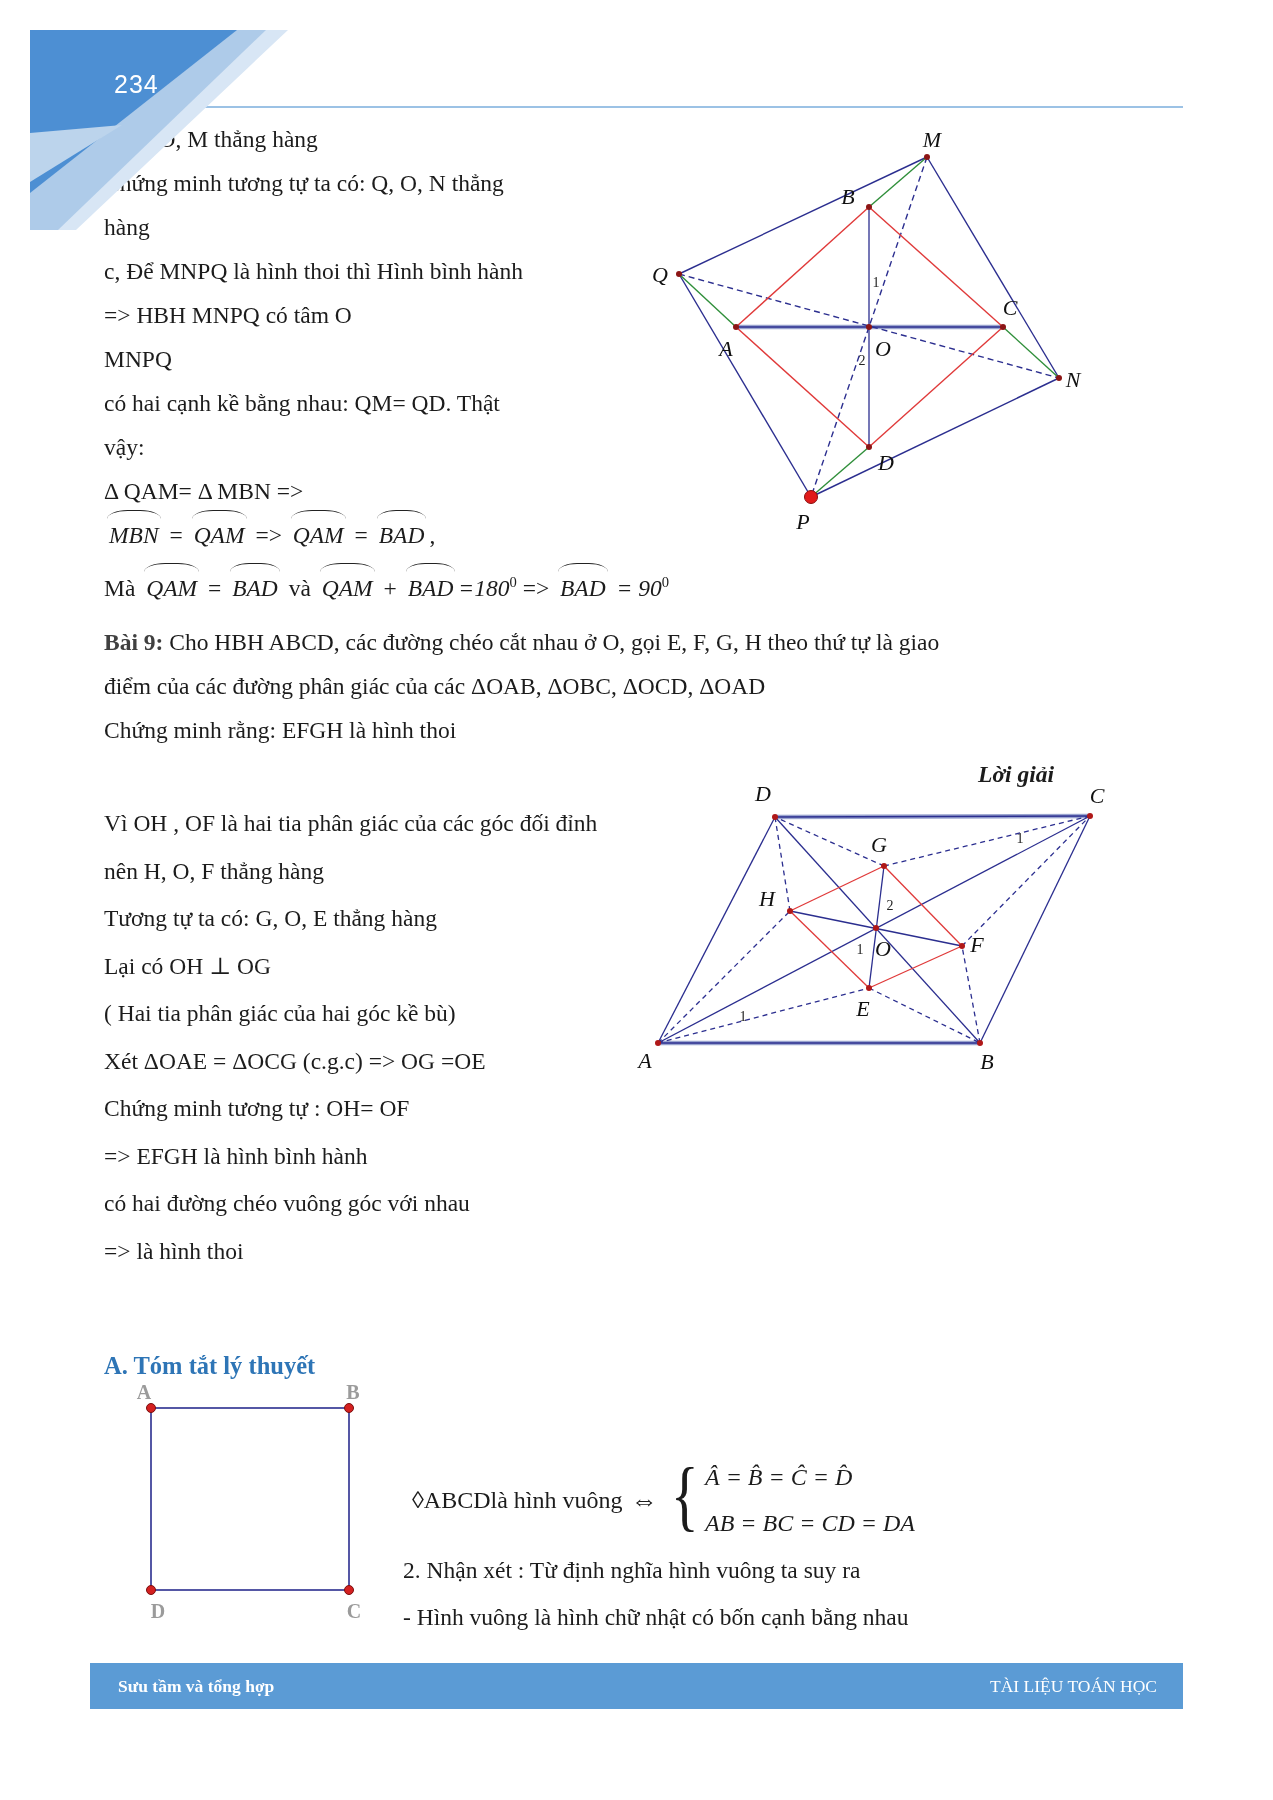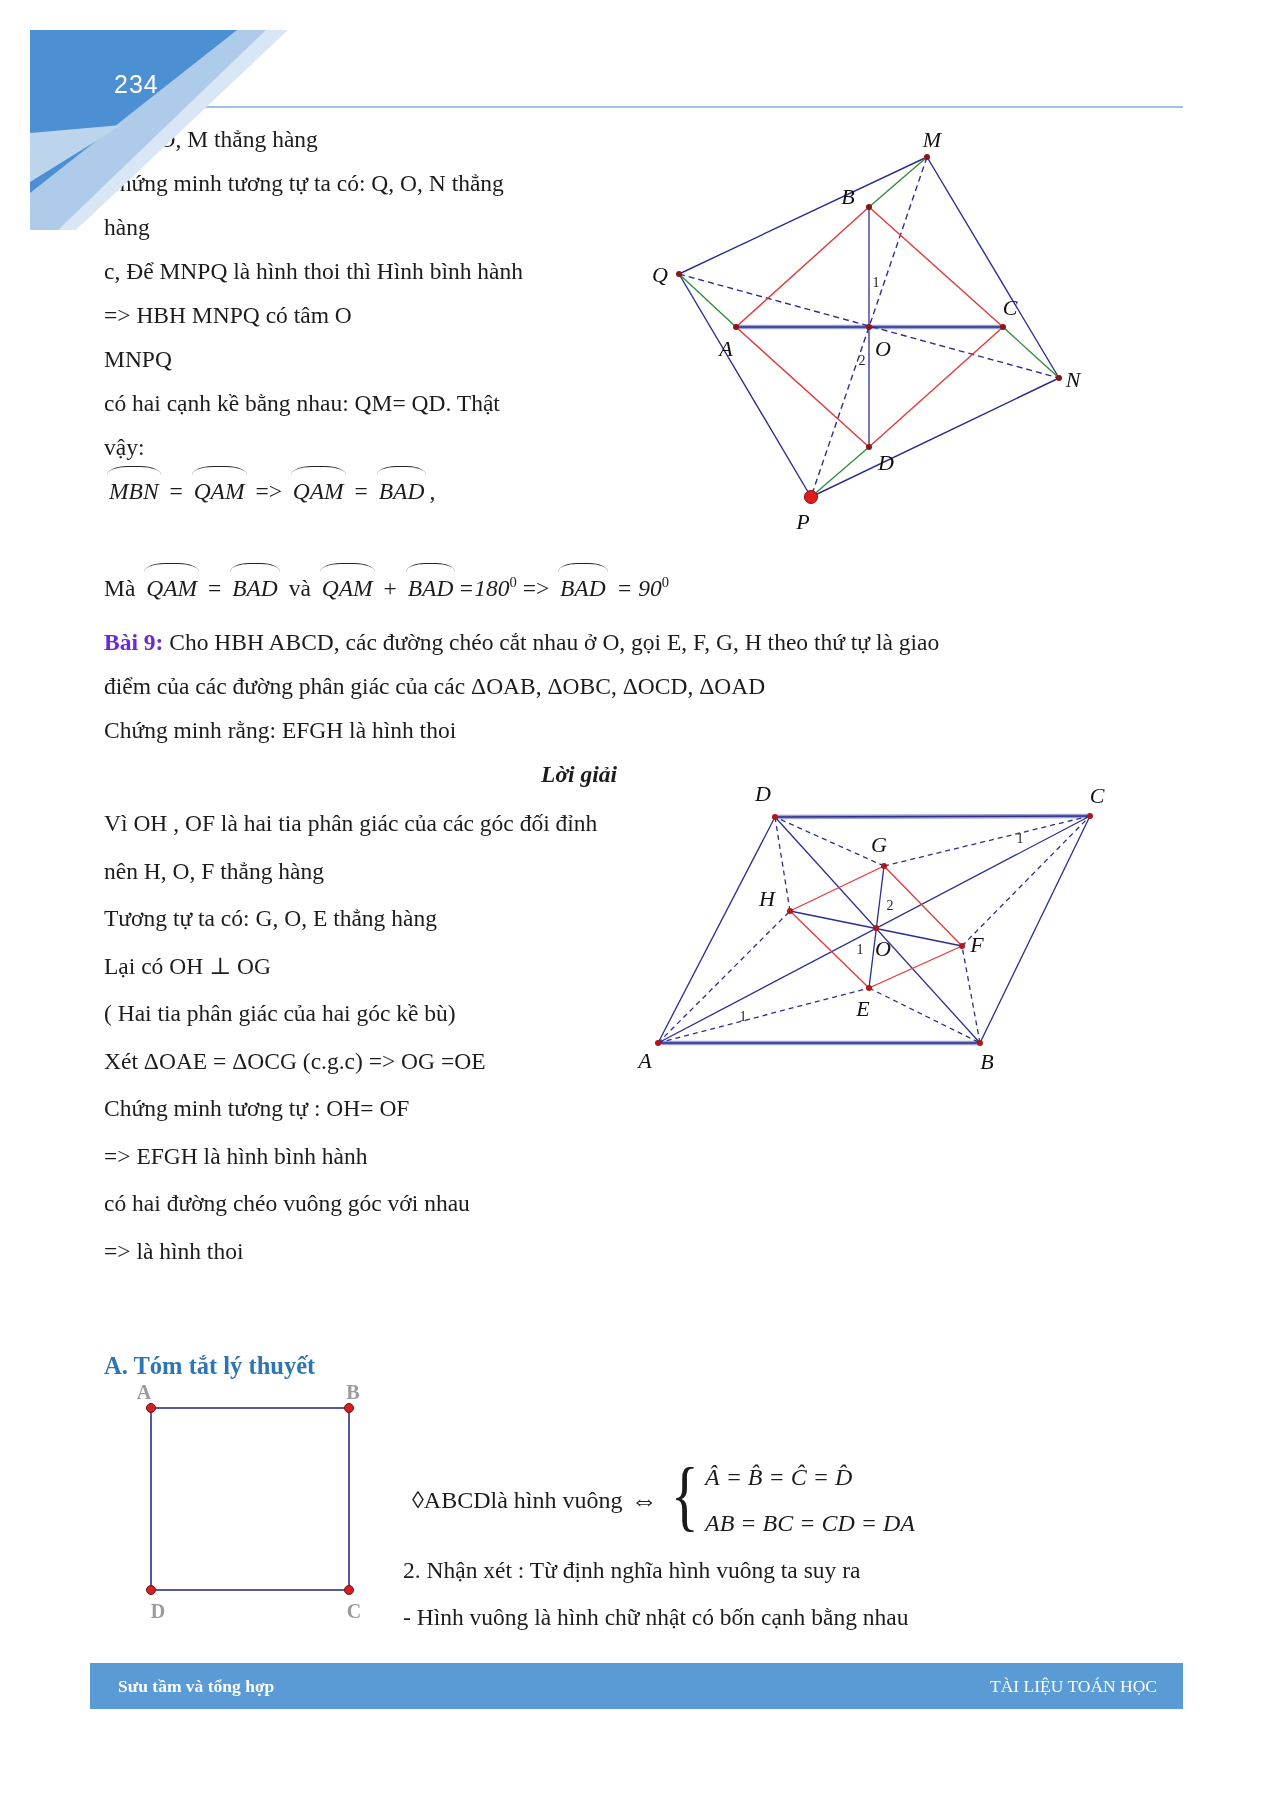--- a/index.html
+++ b/index.html
@@ -1,23 +1,23 @@
 <!DOCTYPE html>
 <html><head>
 <meta charset="utf-8">
 <style>
   html,body{margin:0;padding:0;background:#ffffff;}
   #page{position:relative;width:1273px;height:1800px;background:#fff;overflow:hidden;
         font-family:"Liberation Serif","DejaVu Serif",serif;color:#1c1c1c;}
   .abs{position:absolute;}
   .tl{font-size:23.5px;line-height:44px;white-space:nowrap;}
   .sol .tl{line-height:47.5px;}
-  .blue-b{color:#6d28d9;font-weight:bold;}
+  .blue-b{color:#404040;font-weight:bold;}
   .center{text-align:center;}
-  .ital-b{font-style:italic;font-weight:bold;}
+  .ital-b{font-style:italic;font-weight:bold;text-align:right;}
   .ang{font-style:italic;position:relative;display:inline-block;padding:0 4px;margin:0 1px;}
   .ang::before{content:"";position:absolute;left:2px;right:2px;top:-3px;height:8px;
                border-top:1.8px solid #222;border-radius:50% 50% 0 0/130% 130% 0 0;}
   sup{font-size:0.62em;vertical-align:super;line-height:0;}
   .h-main{font-size:28px;font-weight:bold;color:#2e75b6;letter-spacing:.5px;}
   .h-sub{font-size:24.5px;font-weight:bold;color:#2e75b6;}
   
   .hdr{left:30px;top:30px;width:270px;height:200px;z-index:3;}
   .hdr div{position:absolute;inset:0;}
   .hdr .l1{background:#d8e6f5;clip-path:polygon(0 0,258px 0,46px 200px,0 200px);}
@@ -59,20 +59,21 @@
 
   <div class="abs" style="left:104px;top:117px;">
     <div class="tl">=&gt; P, O, M thẳng hàng</div>
     <div class="tl">Chứng minh tương tự ta có: Q, O, N thẳng</div>
     <div class="tl">hàng</div>
     <div class="tl">c, Để MNPQ là hình thoi thì Hình bình hành</div>
     <div class="tl">=&gt; HBH MNPQ có tâm O</div>
     <div class="tl">MNPQ</div>
     <div class="tl">có hai cạnh kề bằng nhau: QM= QD. Thật</div>
     <div class="tl">vậy:</div>
+    <div class="tl">Δ QAM= Δ MBN =&gt;</div>
     <div class="tl">
       <span class="ang">MBN</span>
       <span>=</span>
       <span class="ang">QAM</span>
       <span>=&gt;</span>
       <span class="ang">QAM</span>
       <span>=</span>
       <span class="ang">BAD</span><span>,</span>
     </div>
   </div>

